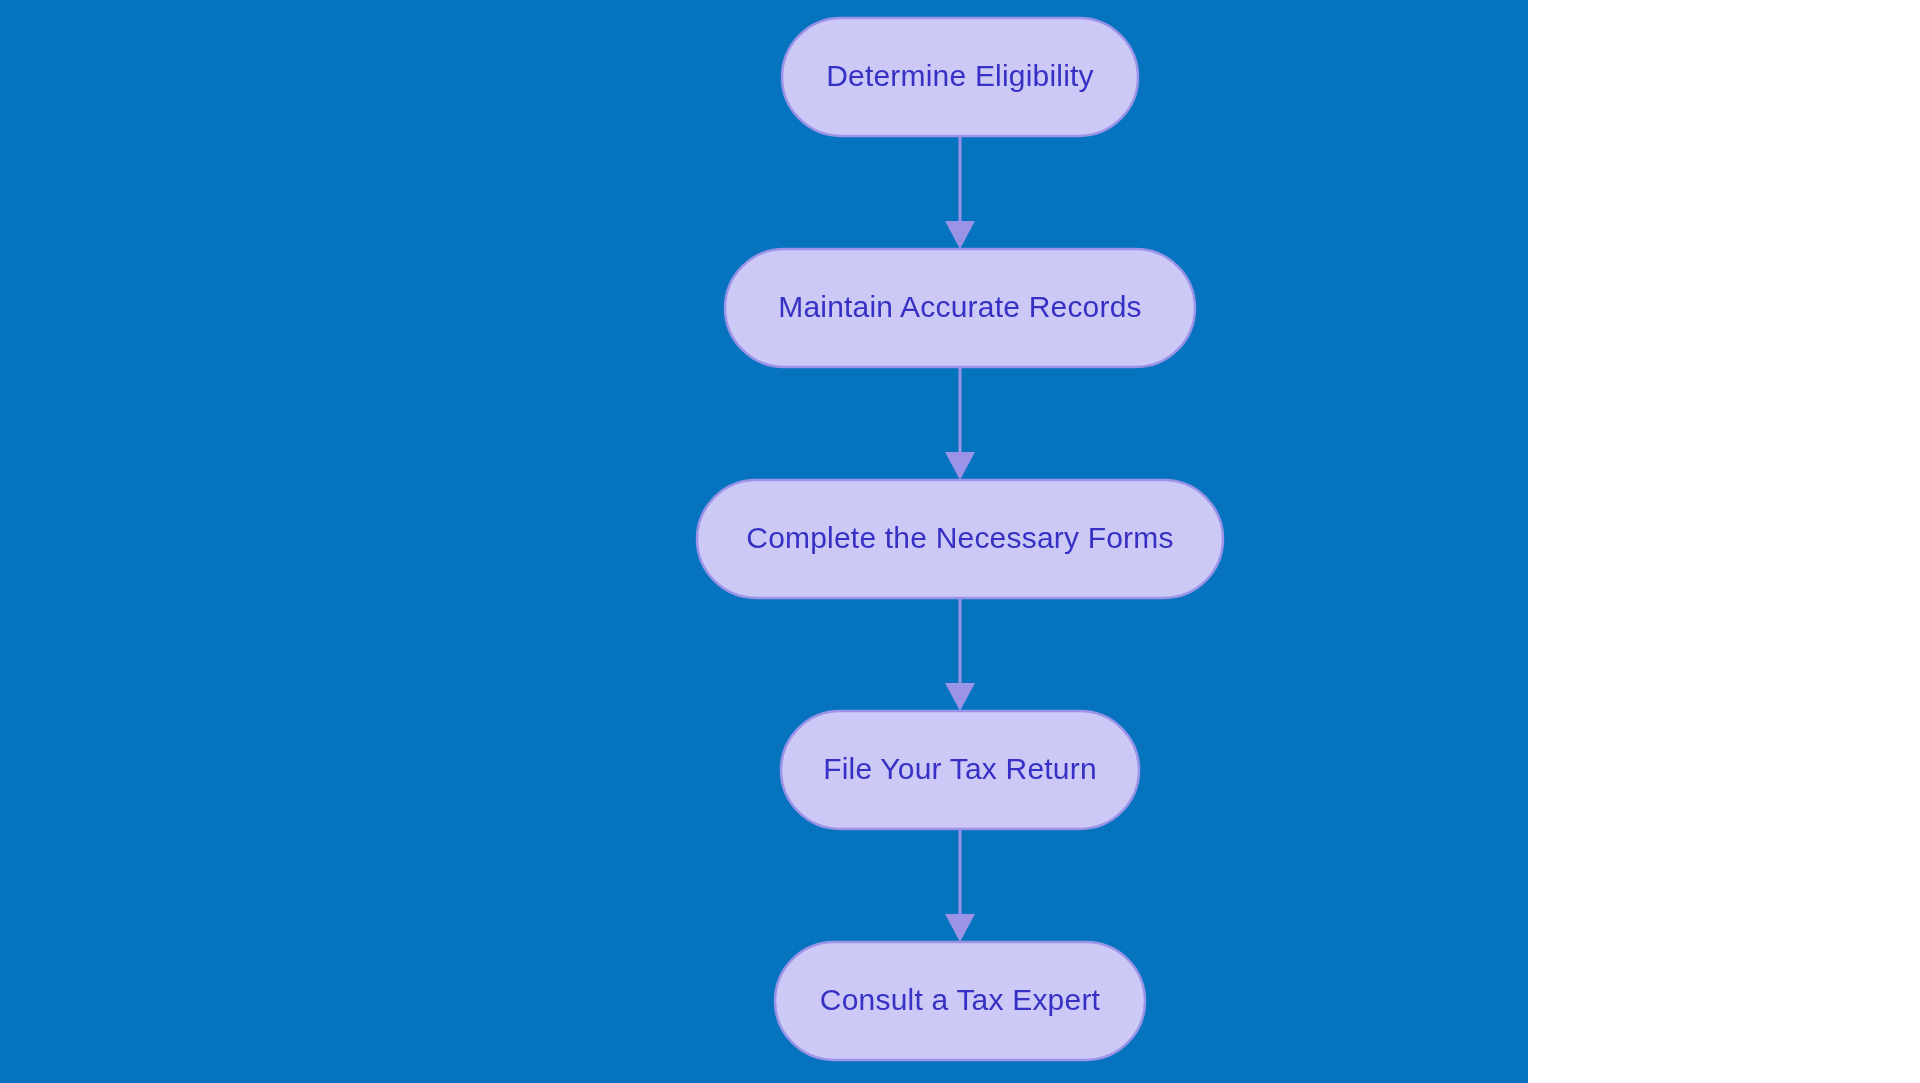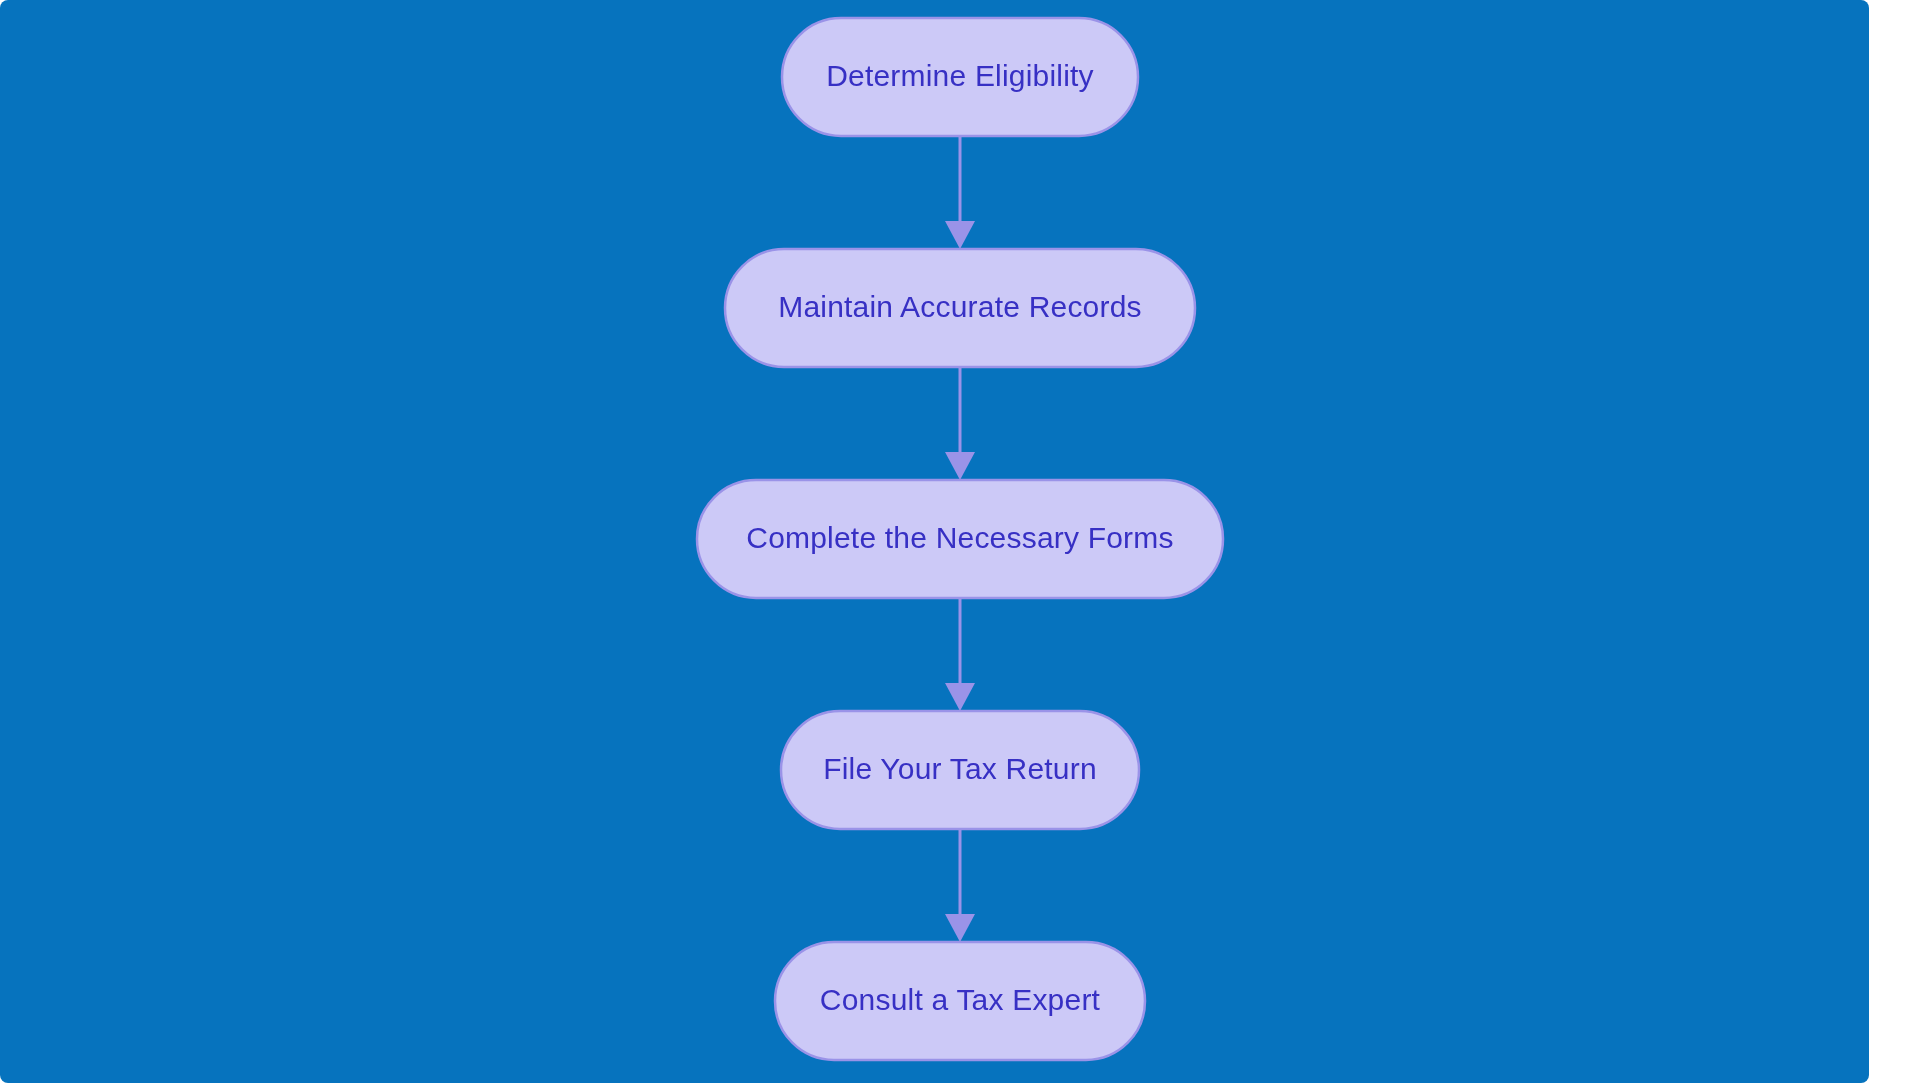--- a/index.html
+++ b/index.html
@@ -8,24 +8,23 @@
     padding: 0;
   }
   body {
     width: 1920px;
     height: 1083px;
     overflow: hidden;
     font-family: "Liberation Sans", sans-serif;
   }
   #flow-canvas {
     position: relative;
-    width: 1869px;
+    width: 1528px;
     height: 1083px;
     background: #0673be;
-    border-radius: 8px;
   }
   #flow-svg {
     position: absolute;
     inset: 0;
     width: 1920px;
     height: 1083px;
     display: block;
   }
   .node-shape {
     fill: #ccc9f7;

